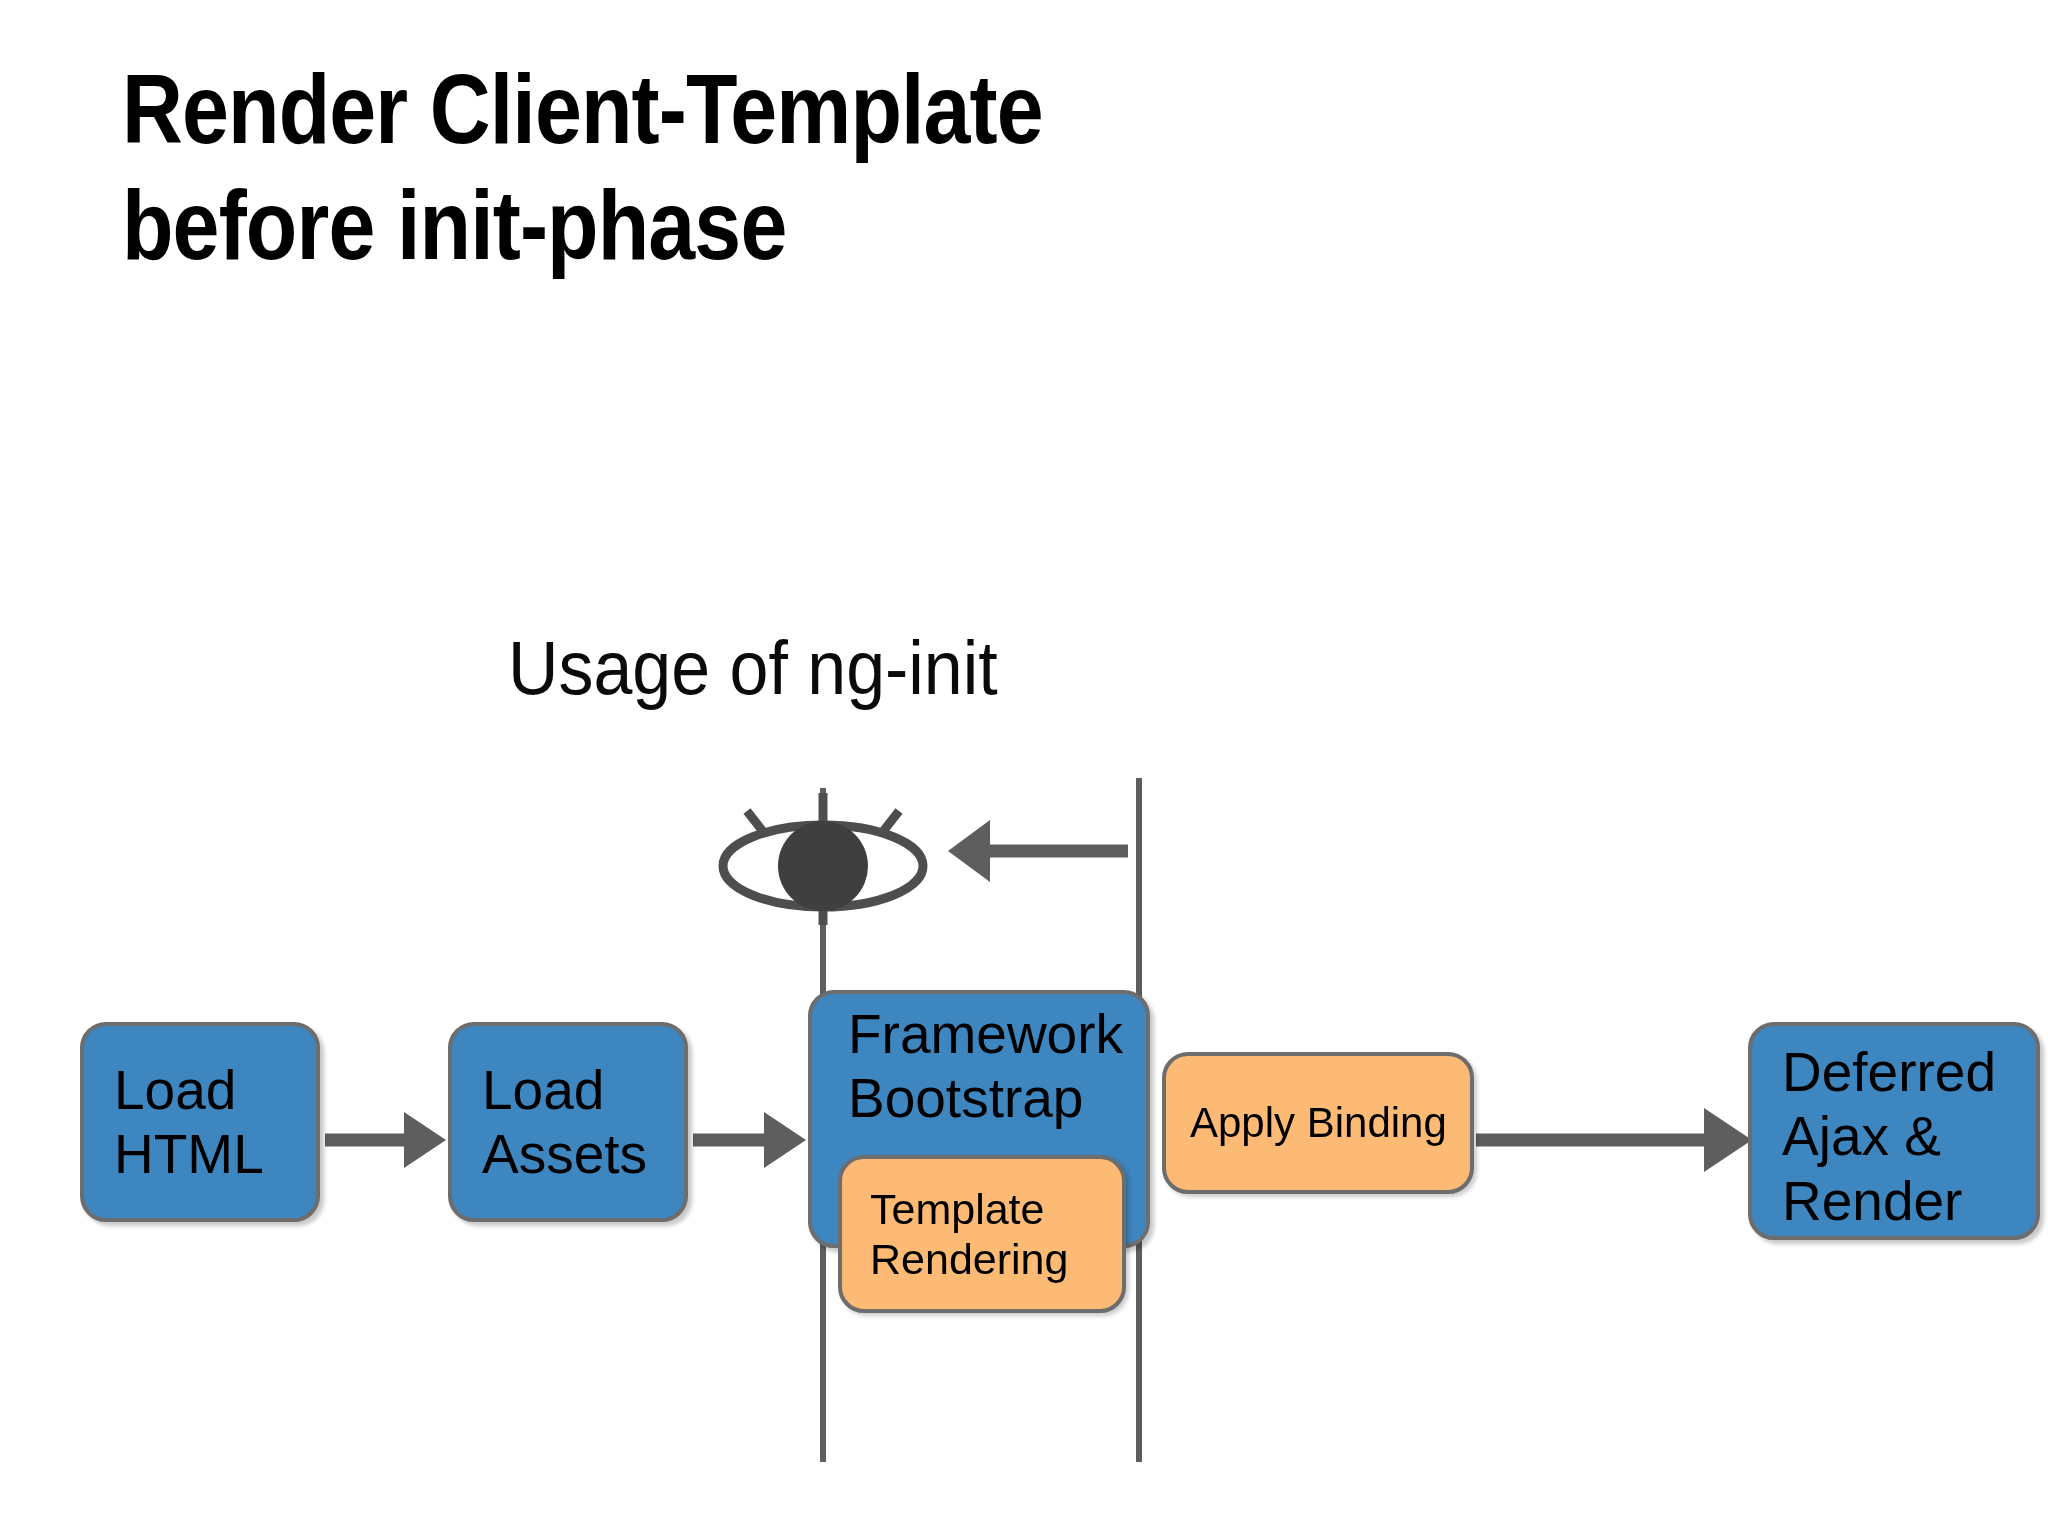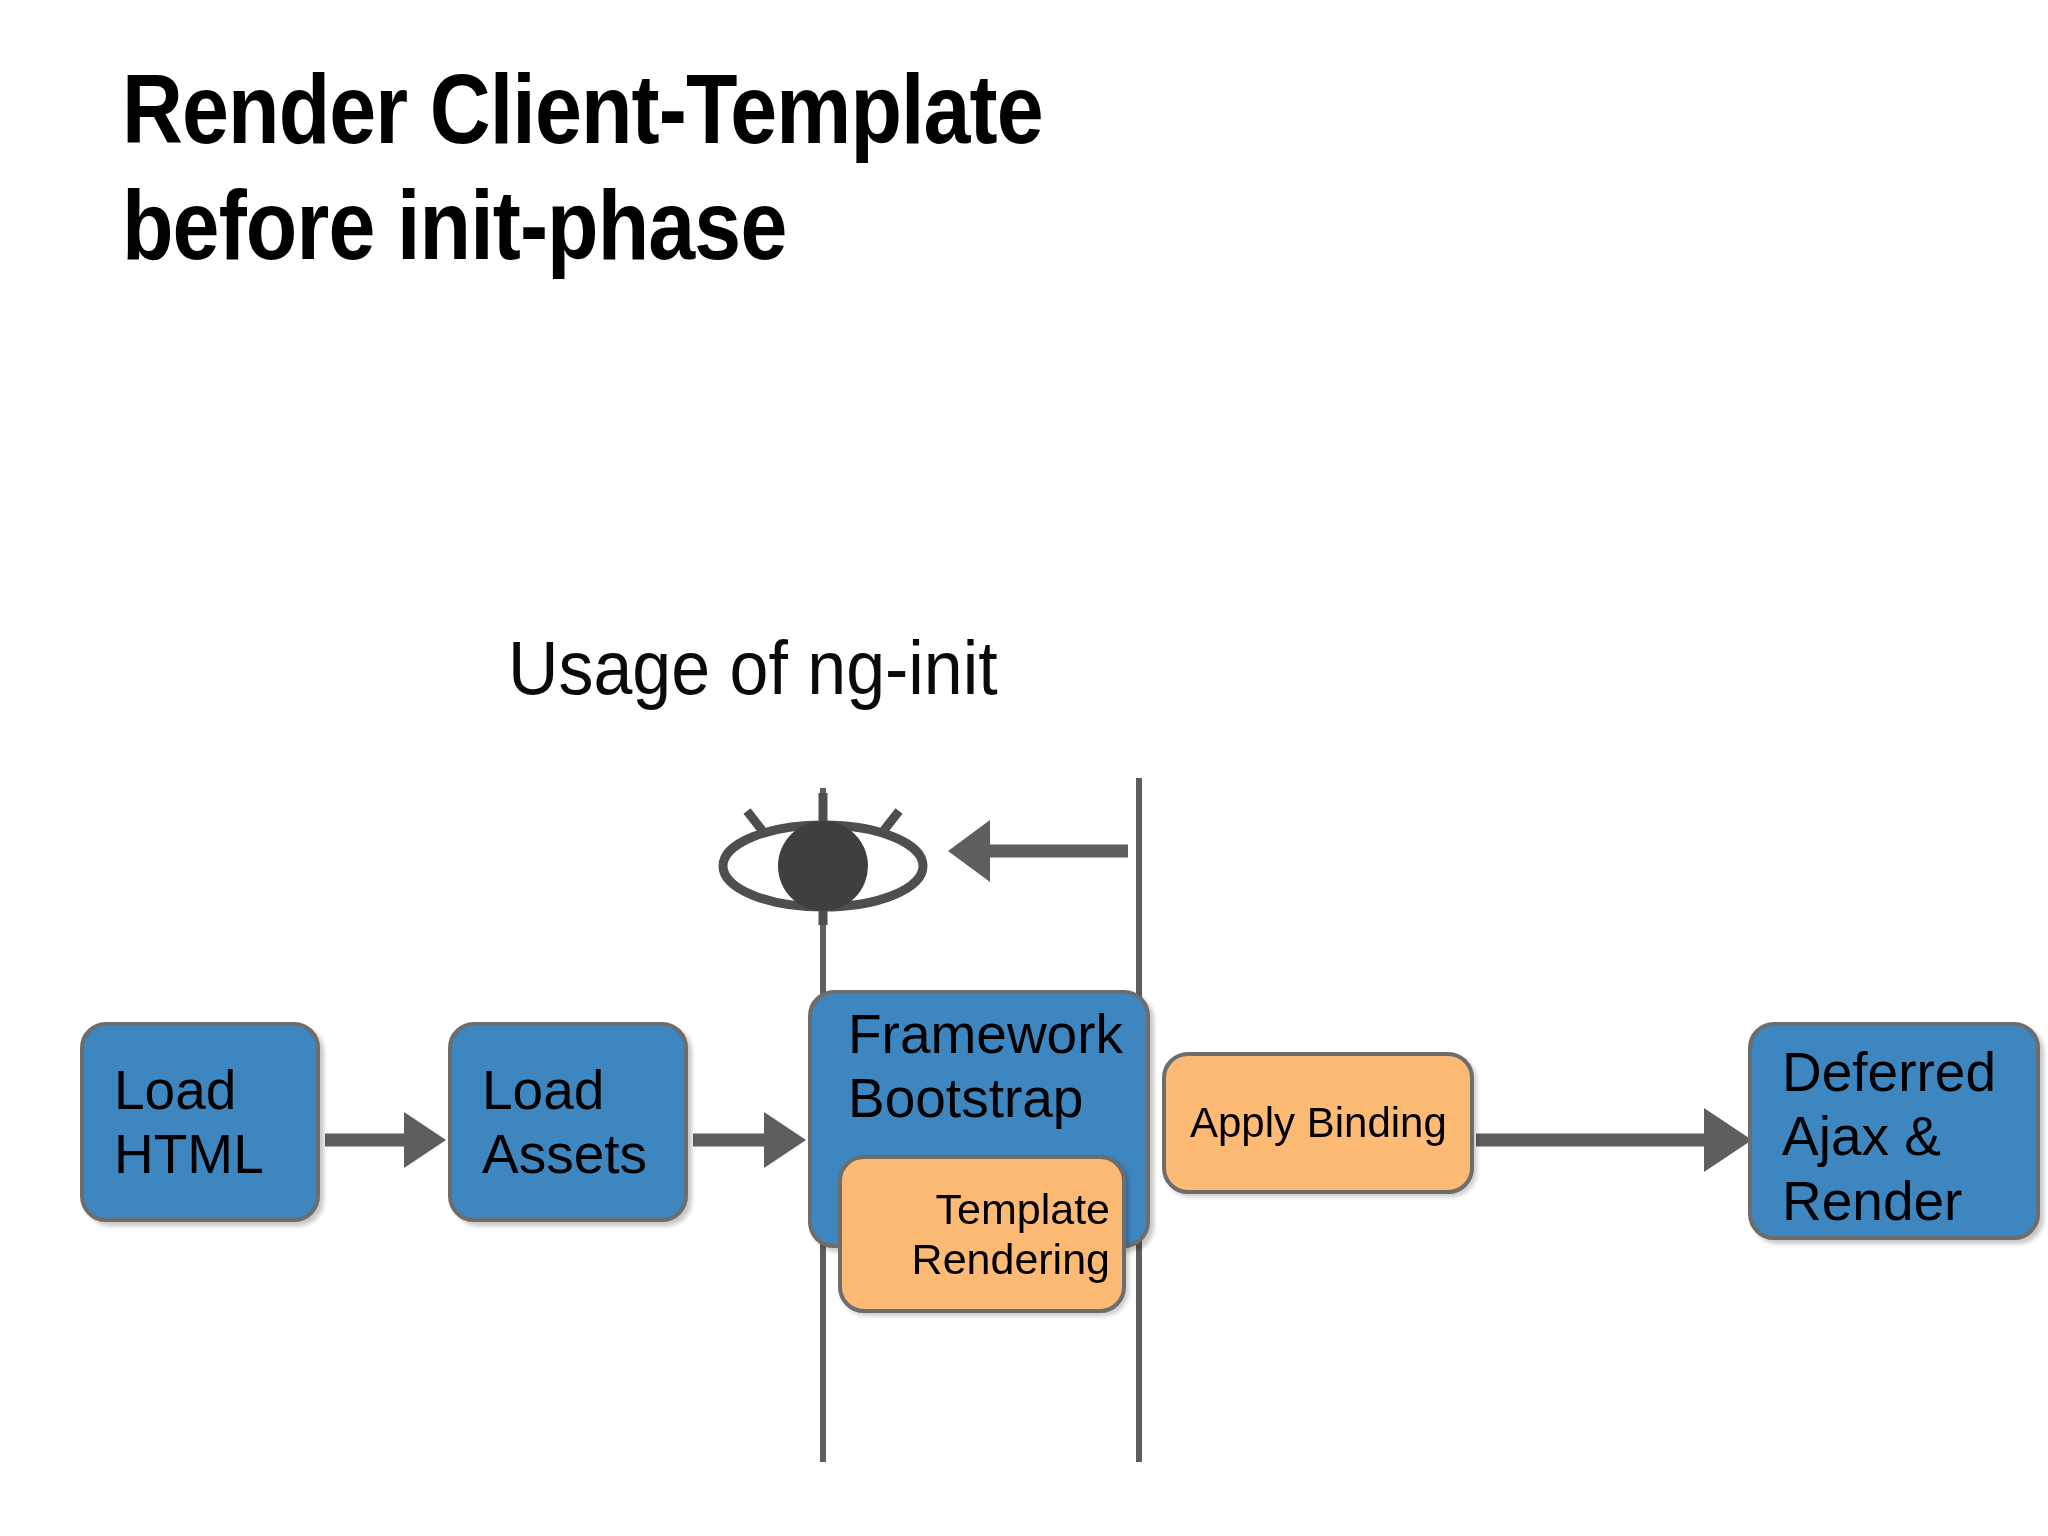--- a/index.html
+++ b/index.html
@@ -88,21 +88,21 @@
     background: #fdba74;
     box-shadow: 3px 3px 4px rgba(0,0,0,0.20);
   }
 
   #node-load-html      { left: 80px;  top: 1022px; width: 240px; height: 200px; font-size: 55px; }
   #node-load-assets    { left: 448px; top: 1022px; width: 240px; height: 200px; font-size: 55px; }
   #node-framework-bootstrap { left: 808px; top: 990px; width: 342px; height: 258px; font-size: 55px;
                               align-items: flex-start; padding-top: 8px; }
   #node-framework-bootstrap .node-label { padding-left: 36px; }
   #node-template-rendering  { left: 838px; top: 1155px; width: 288px; height: 158px; font-size: 43px; }
-  #node-template-rendering .node-label { padding-left: 28px; text-align: right; }
+  #node-template-rendering .node-label { padding-left: 28px; }
   #node-apply-binding  { left: 1162px; top: 1052px; width: 312px; height: 142px; font-size: 42px; }
   #node-apply-binding .node-label { padding-left: 24px; }
   #node-deferred       { left: 1748px; top: 1022px; width: 292px; height: 218px; font-size: 55px; }
   #node-deferred .node-label { padding-left: 30px; margin-top: 11px; }
 
   
   #node-framework-bootstrap { z-index: 6; }
   #node-template-rendering  { z-index: 7; }
   #node-apply-binding       { z-index: 7; }
   .lifeline-layer           { z-index: 5; }

